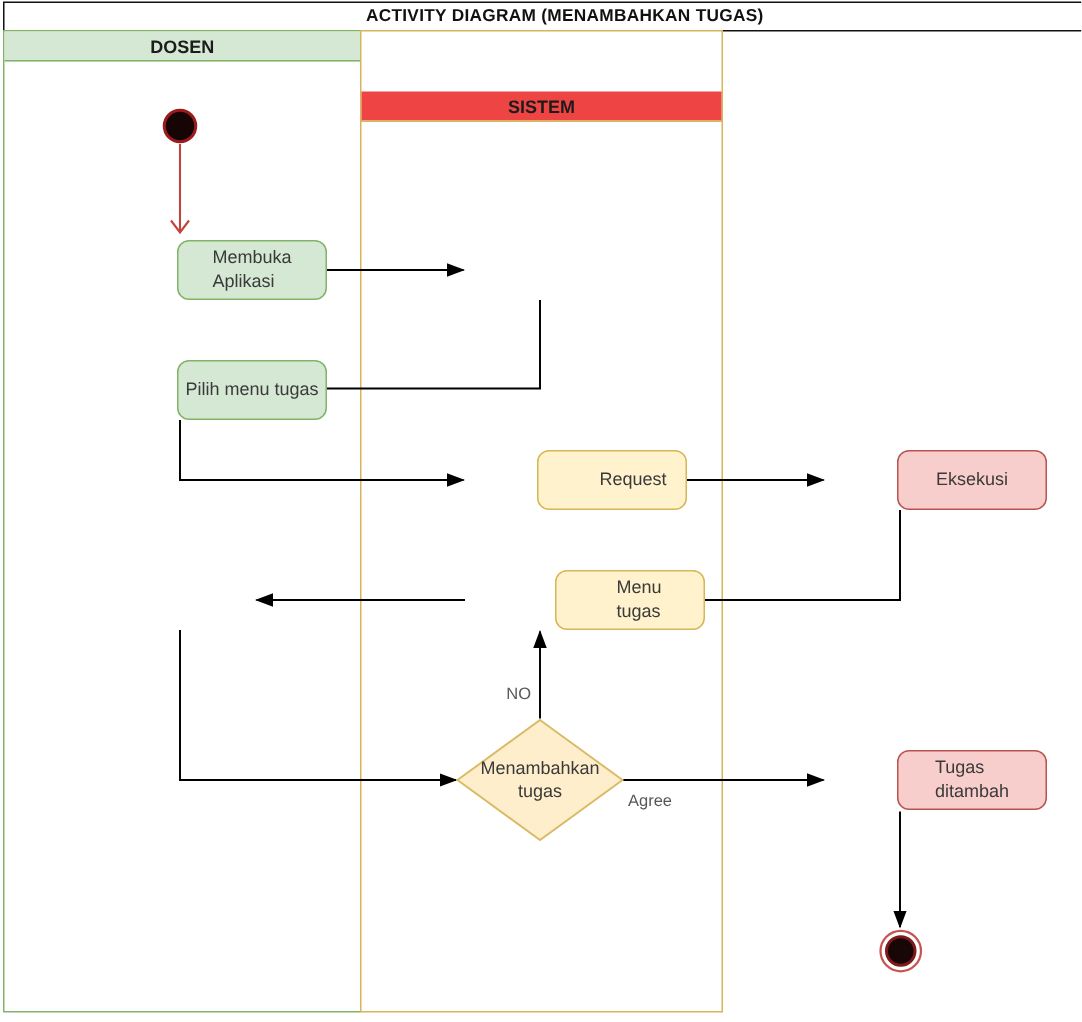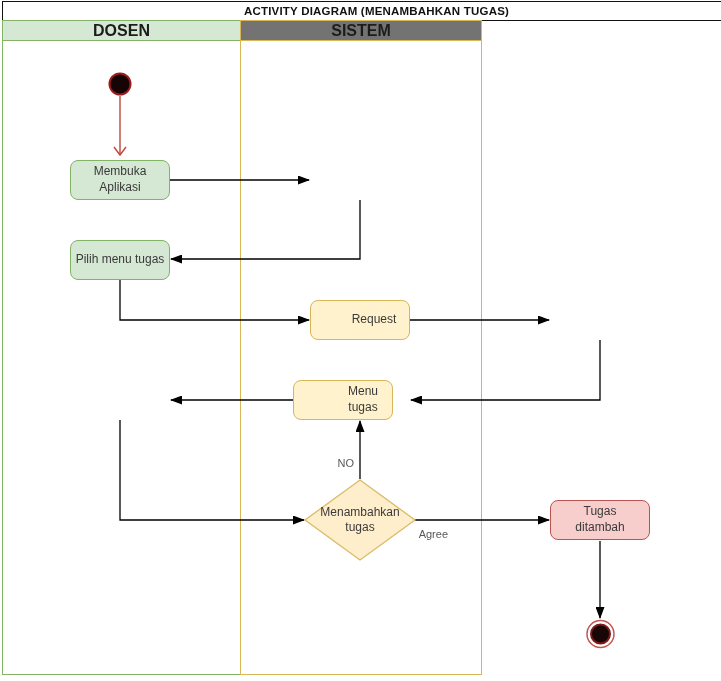--- a/index.html
+++ b/index.html
@@ -12,30 +12,30 @@
     background:#ffffff;border:1px solid #111;box-sizing:content-box;
     display:flex;align-items:center;justify-content:center;
     font-size:11.5px;font-weight:bold;color:#111;letter-spacing:.2px;padding-left:16px;
   }
   .lane{position:absolute;top:20px;height:655px;box-sizing:border-box;background:#ffffff;}
   .lane.dosen{left:2px;width:239px;border:1px solid #82b366;}
   .lane.sistem{left:240px;width:242px;border:1px solid #d6b656;}
   .lane.database{left:481px;width:238px;border:1px solid #b85450;}
   .lane-header{
     height:20px;display:flex;align-items:center;justify-content:center;
-    font-size:16px;font-weight:bold;color:#1c1c1c;box-sizing:border-box;
+    font-size:12px;font-weight:bold;color:#1c1c1c;box-sizing:border-box;
   }
   .lane.dosen .lane-header{background:#d5e8d4;border-bottom:1px solid #82b366;}
-  .lane.sistem .lane-header{background:#737373;border-bottom:1px solid #d6b656;}
+  .lane.sistem .lane-header{background:#ef4444;border-bottom:1px solid #d6b656;margin-top:40px;}
   .lane.database .lane-header{background:#f8cecc;border-bottom:1px solid #b85450;}
   .node{
     position:absolute;width:100px;height:40px;border-radius:8px;
-    display:flex;align-items:center;justify-content:center;text-align:center;
+    display:flex;align-items:center;justify-content:center;
     font-size:12px;line-height:1.3;color:#3a3a3a;white-space:pre-line;
-    border:1px solid;box-sizing:border-box;z-index:3;
+    border:1px solid;box-sizing:border-box;z-index:3;margin-left:48px;
   }
   .node.green{background:#d5e8d4;border-color:#82b366;}
   .node.yellow{background:#fff2cc;border-color:#d6b656;}
   .node.red{background:#f8cecc;border-color:#b85450;}
   .diamond-label{
     position:absolute;left:308px;top:500px;width:104px;height:40px;z-index:3;
     display:flex;align-items:center;justify-content:center;text-align:center;
     font-size:12px;line-height:1.25;color:#3a3a3a;white-space:pre-line;
   }
   .edge-label{
@@ -91,21 +91,22 @@
     <polygon points="360,480 415,520 360,560 305,520" fill="#ffeecb" stroke="#d9bb67" stroke-width="1.3"></polygon>
 
     <circle cx="600.5" cy="634" r="13.5" fill="#ffffff" stroke="#c65451" stroke-width="1.5"></circle>
     <circle cx="600.5" cy="634" r="9.5" fill="#190707" stroke="#7e1a1a" stroke-width="2"></circle>
   </svg>
 
   <div class="node green" style="left:70px;top:160px;">Membuka
 Aplikasi</div>
   <div class="node green" style="left:70px;top:240px;">Pilih menu tugas</div>
   <div class="node yellow" style="left:310px;top:300px;padding-left:28px;">Request</div>
-  <div class="node yellow" style="left:293px;top:380px;padding-left:40px;">Menu tugas</div>
+  <div class="node red" style="left:550px;top:300px;">Eksekusi</div>
+  <div class="node yellow" style="left:322px;top:380px;padding-left:40px;">Menu tugas</div>
   <div class="node red" style="left:550px;top:500px;">Tugas
 ditambah</div>
 
   <div class="diamond-label">Menambahkan
 tugas</div>
 
   <div class="edge-label" id="edge-label-no">NO</div>
   <div class="edge-label" id="edge-label-agree">Agree</div>
 
 </div>

